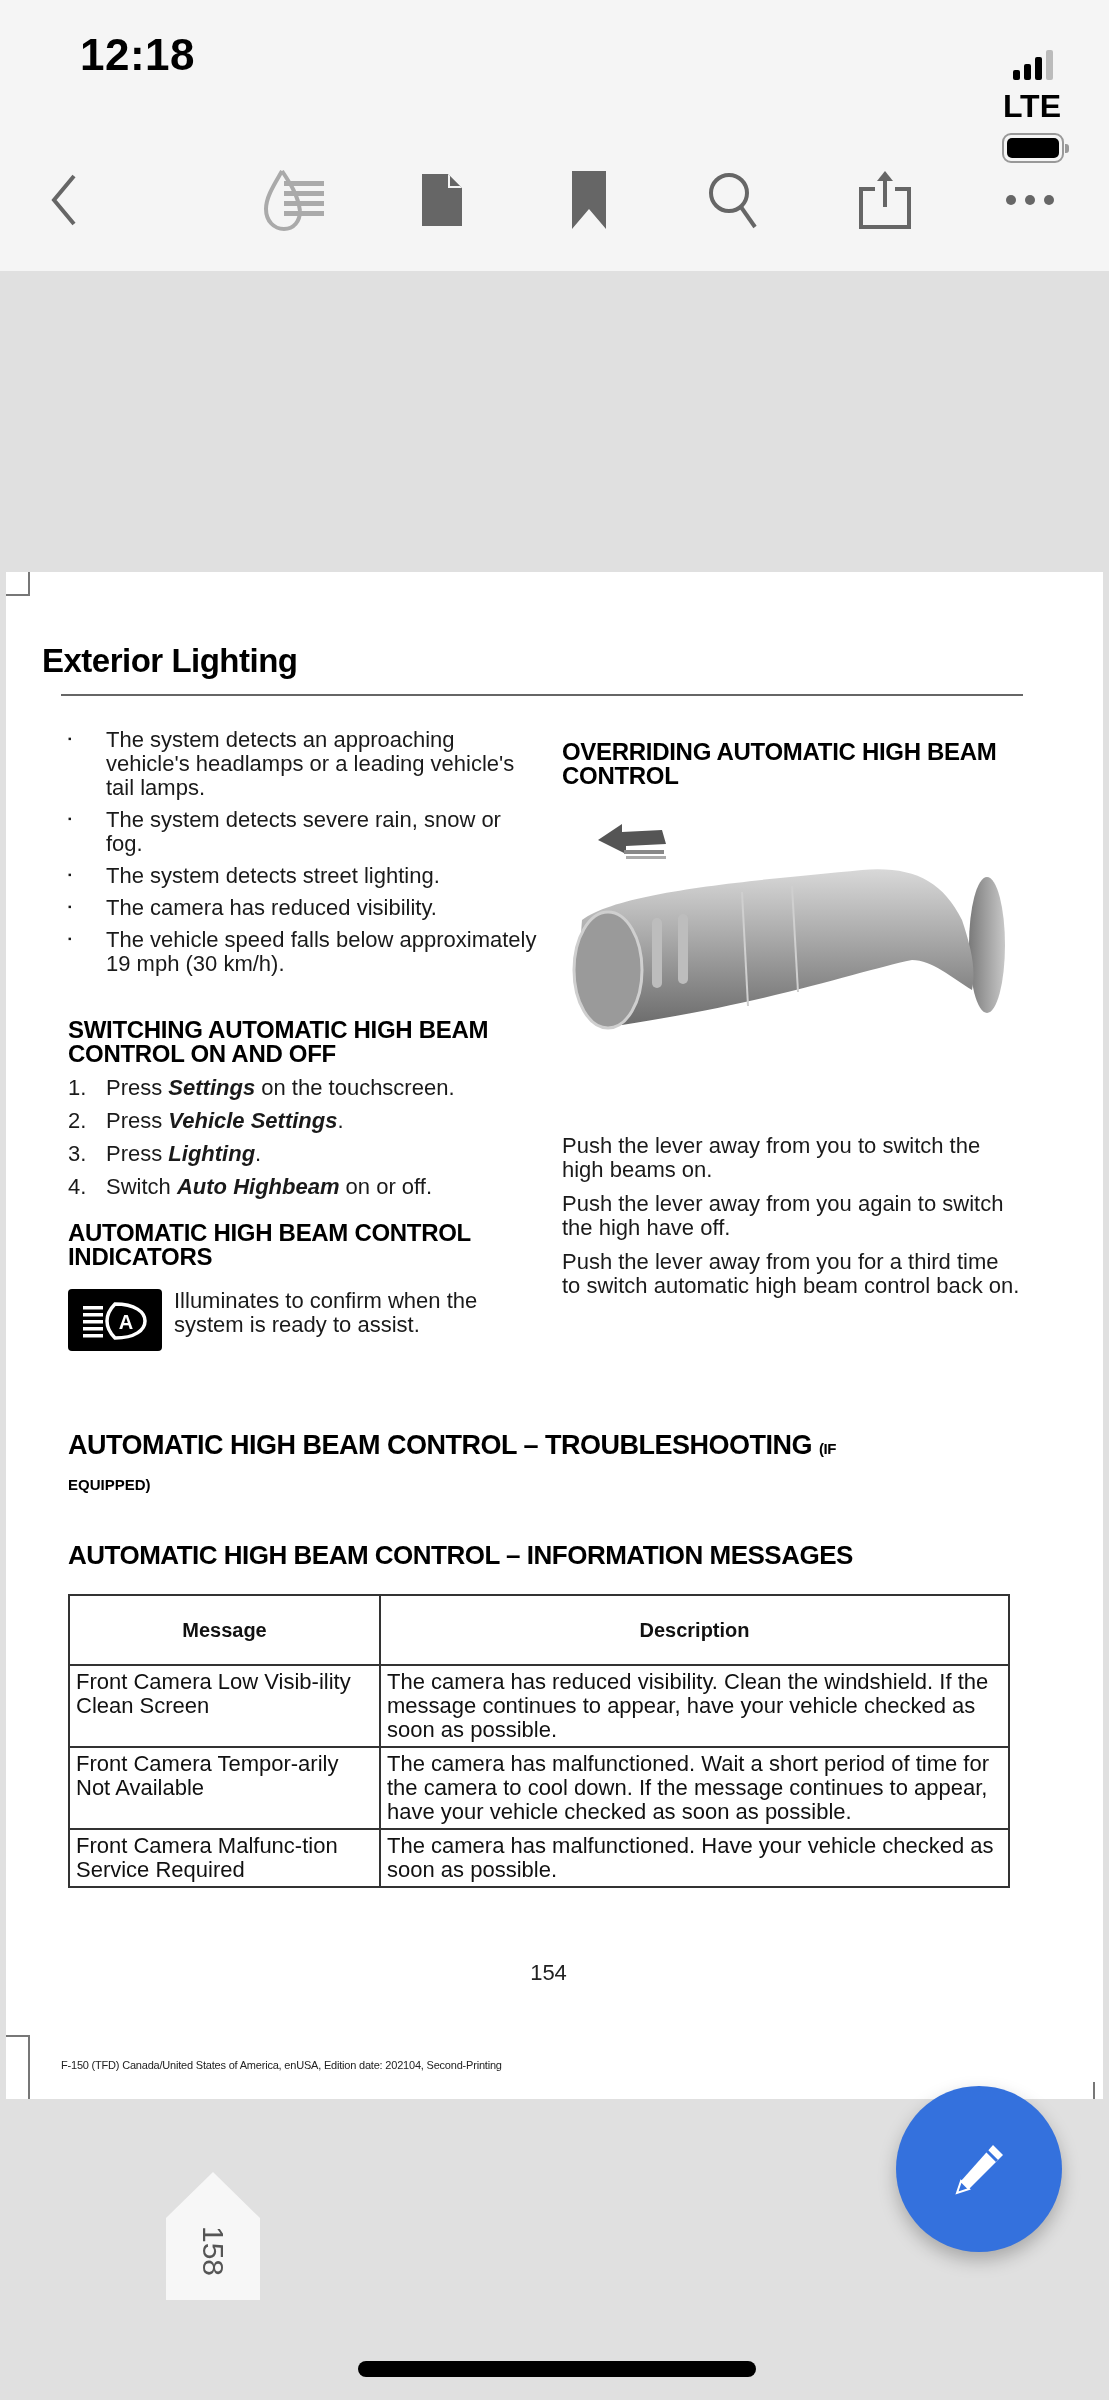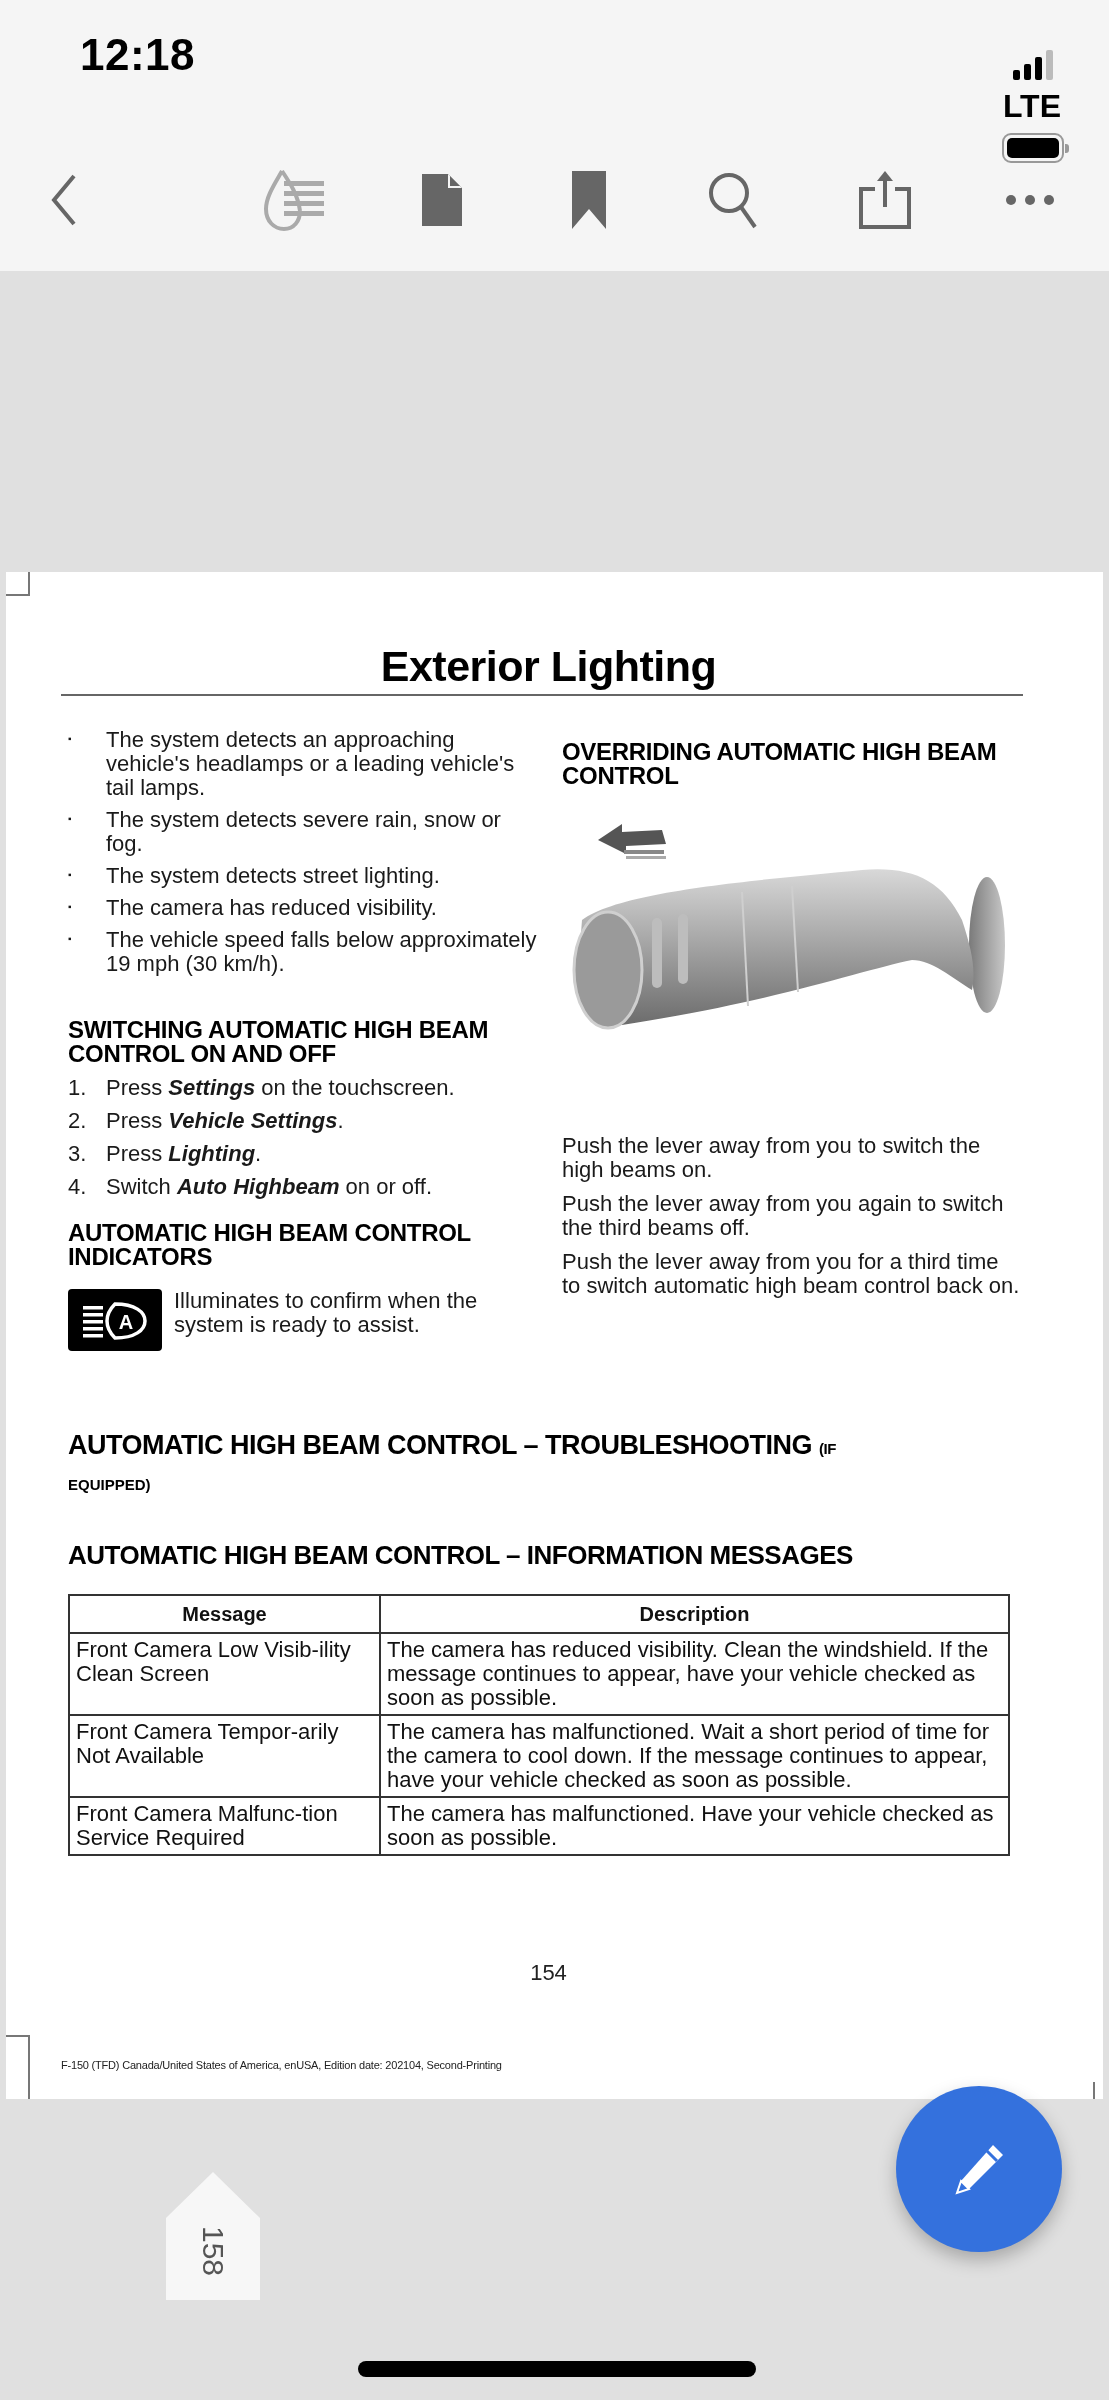--- a/index.html
+++ b/index.html
@@ -20,21 +20,21 @@
 
   .toolbar { position: absolute; left: 0; top: 160px; width: 1109px; height: 80px; }
   .tb-icon { position: absolute; top: 0; width: 70px; height: 80px; display: flex; align-items: center; justify-content: center; cursor: pointer; }
 
   
   .page { position: absolute; left: 6px; top: 572px; width: 1097px; height: 1527px; background: #fff; }
   .crop-tl { position: absolute; left: 0; top: 0; width: 24px; height: 24px; border-right: 2px solid #777; border-bottom: 2px solid #777; }
   .crop-bl { position: absolute; left: 0; top: 1463px; width: 24px; height: 64px; border-top: 2px solid #777; border-right: 2px solid #777; }
   .crop-br { position: absolute; right: 8px; top: 1510px; width: 2px; height: 17px; background: #777; }
 
-  .doc-title { position: absolute; left: 0; width: 1085px; top: 70px; text-align: center; font-size: 43px; font-weight: 700; color: #000; letter-spacing: -0.5px; }
+  .doc-title { position: absolute; left: 0; width: 1085px; top: 70px; text-align: left; font-size: 33px; font-weight: 700; color: #000; letter-spacing: -0.5px; padding-left: 36px; }
   .title-rule { position: absolute; left: 55px; top: 122px; width: 962px; height: 2px; background: #666; }
 
   .col { position: absolute; font-size: 22px; line-height: 24px; color: #1a1a1a; }
   .col-left { left: 62px; top: 156px; width: 470px; }
   .col-right { left: 556px; top: 168px; width: 460px; }
 
   .bullets li { list-style: none; position: relative; padding-left: 38px; margin-bottom: 8px; }
   .bullets li::before { content: "▪"; position: absolute; left: 0; top: -1px; font-size: 10px; }
   .h2 { font-weight: 800; font-size: 24px; line-height: 24px; color: #000; text-transform: uppercase; letter-spacing: -0.3px; }
   .steps { margin-top: 10px; }
@@ -48,21 +48,21 @@
 
   .lever-img { position: absolute; left: 0; top: 70px; width: 460px; height: 260px; }
   .para { margin-bottom: 10px; }
 
   .h2-wide { position: absolute; left: 62px; font-weight: 800; font-size: 27px; color: #000; text-transform: uppercase; letter-spacing: -0.5px; }
   .h2-wide .small { font-size: 15px; }
   .equipped { position: absolute; left: 62px; font-weight: 800; font-size: 15px; color: #000; }
 
   table.msgs { position: absolute; left: 62px; top: 1022px; width: 942px; border-collapse: collapse; font-size: 22px; line-height: 24px; color: #111; }
   table.msgs th, table.msgs td { border: 2px solid #333; vertical-align: top; padding: 4px 6px 4px 6px; text-align: left; }
-  table.msgs th { text-align: center; font-weight: 700; font-size: 20px; padding: 6px; }
+  table.msgs th { text-align: center; font-weight: 700; font-size: 20px; padding: 22px; }
   table.msgs td.m { width: 311px; }
 
   .page-num { position: absolute; left: 0; width: 1085px; top: 1388px; text-align: center; font-size: 22px; color: #222; }
   .footer-note { position: absolute; left: 55px; top: 1487px; font-size: 11px; color: #222; letter-spacing: -0.2px; }
 
   
   .page-tab { position: absolute; left: 166px; top: 2172px; width: 94px; height: 128px; background: #f7f7f7; clip-path: polygon(0 36%, 50% 0, 100% 36%, 100% 100%, 0 100%); display: flex; align-items: center; justify-content: center; cursor: pointer; }
   .page-tab span { transform: rotate(90deg); font-size: 30px; color: #555; display: inline-block; margin-top: 30px; }
   .fab { position: absolute; left: 896px; top: 2086px; width: 166px; height: 166px; border-radius: 50%; background: #3471dd; box-shadow: 0 8px 18px rgba(0,0,0,0.25); display: flex; align-items: center; justify-content: center; cursor: pointer; }
   .home-indicator { position: absolute; left: 358px; top: 2361px; width: 398px; height: 16px; background: #000; border-radius: 8px; }
@@ -205,21 +205,21 @@
         <path d="M20 110 C60 80 200 70 300 60 C350 56 380 70 400 110 C410 140 414 160 410 180 C390 168 370 150 350 150 C300 160 220 190 60 215 C30 218 14 180 20 110 Z" fill="url(#lg1)"></path>
         <line x1="180" y1="82" x2="186" y2="196" stroke="#cfcfcf" stroke-width="2"></line>
         <line x1="230" y1="76" x2="236" y2="182" stroke="#cfcfcf" stroke-width="2"></line>
         <rect x="90" y="108" width="10" height="70" rx="5" fill="#bdbdbd"></rect>
         <rect x="116" y="104" width="10" height="70" rx="5" fill="#bdbdbd"></rect>
         <ellipse cx="46" cy="160" rx="34" ry="58" fill="#9a9a9a" stroke="#cfcfcf" stroke-width="3"></ellipse>
       </svg>
     </div>
     <div style="position:absolute; top:394px; width:460px">
       <p class="para">Push the lever away from you to switch the high beams on.</p>
-      <p class="para">Push the lever away from you again to switch the third beams off.</p>
+      <p class="para">Push the lever away from you again to switch the high have off.</p>
       <p class="para">Push the lever away from you for a third time to switch automatic high beam control back on.</p>
     </div>
   </div>
 
   <div class="h2-wide" style="top:858px">
     <span>AUTOMATIC HIGH BEAM CONTROL – TROUBLESHOOTING</span> <span class="small">(IF</span>
   </div>
   <div class="equipped" style="top:904px">EQUIPPED)</div>
 
   <div class="h2-wide" style="top:968px; font-size:26px">AUTOMATIC HIGH BEAM CONTROL – INFORMATION MESSAGES</div>

